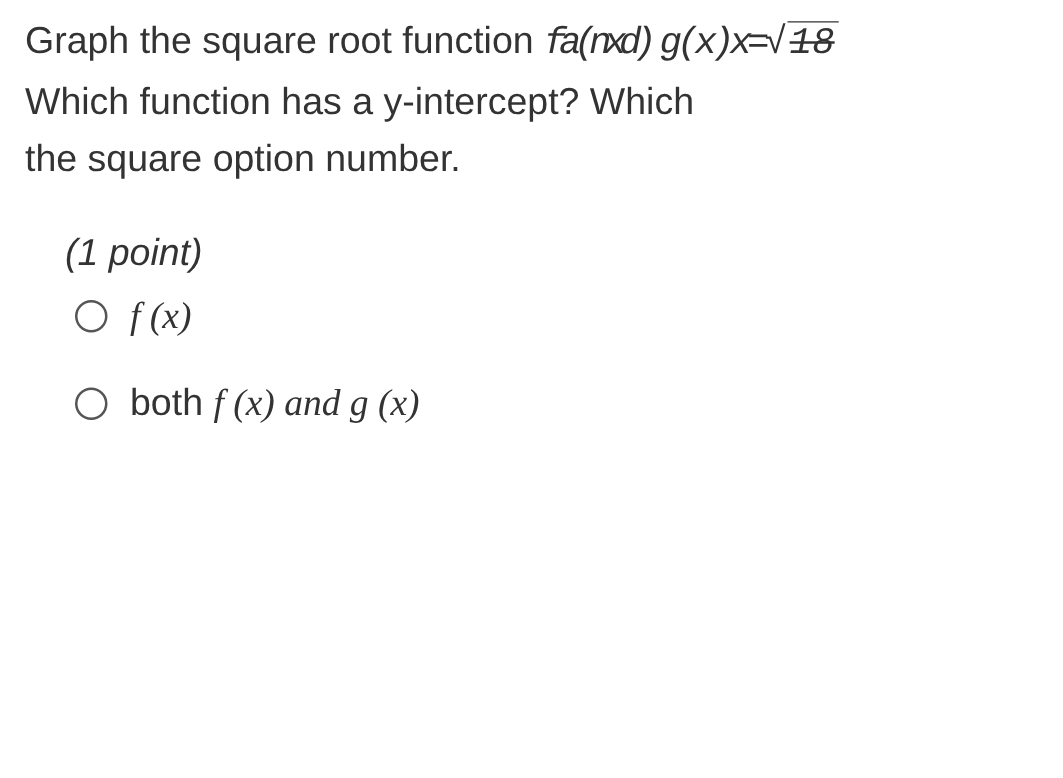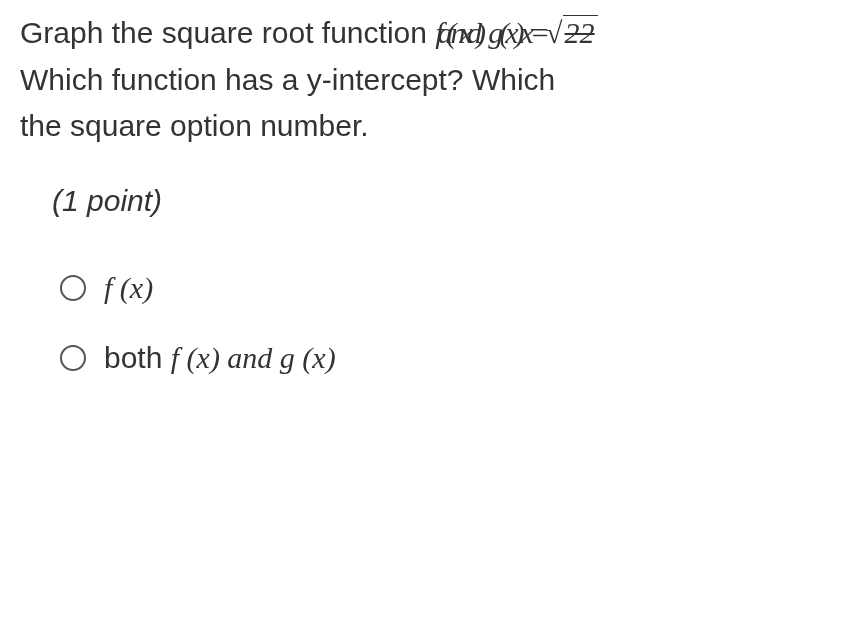--- a/index.html
+++ b/index.html
@@ -17,21 +17,21 @@
     box-sizing: border-box;
     width: 100%;
     height: 100%;
   }
   .question-text {
     font-size: 30px;
     line-height: 1.55;
     color: #333333;
   }
   .math-inline {
-    font-family: Liberation Serif, serif;
+    font-family: Liberation Mono, monospace;
     font-style: italic;
     white-space: nowrap;
   }
   .math-g1 {
     letter-spacing: -6px;
   }
   .math-g2 {
     letter-spacing: -4px;
   }
   .sqrt-wrap {
@@ -42,21 +42,21 @@
     border-top: 1.6px solid #333;
     padding: 0 3px 0 2px;
   }
   .points {
     font-size: 30px;
     font-style: italic;
     margin-top: 34px;
     margin-left: 32px;
   }
   .options {
-    margin-top: 53px;
+    margin-top: 16px;
     margin-left: 40px;
   }
   .option {
     display: flex;
     align-items: center;
     margin-bottom: 36px;
     font-size: 30px;
   }
   .radio {
     width: 26px;
@@ -80,21 +80,21 @@
   .strike {
     text-decoration: line-through;
     text-decoration-thickness: 1.5px;
   }
 </style>
 </head>
 <body>
 <div class="page">
 
   <div class="question-text">
-    <span>Graph the square root function </span><span class="math-inline math-g1">fa(nxd)</span><span> </span><span class="math-inline math-g2">g(x)x=</span><span class="math-inline sqrt-wrap"><span class="roman">√</span><span class="sqrt-body strike">22</span></span>
+    <span>Graph the square root function </span><span class="math-inline math-g1">fa(nxd)</span><span> </span><span class="math-inline math-g2">g(x)x=</span><span class="math-inline sqrt-wrap"><span class="roman">√</span><span class="sqrt-body strike">18</span></span>
     <br>
     <span>Which function has a y-intercept? Which</span>
     <br>
     <span>the square option number.</span>
   </div>
 
   <div class="points">(1 point)</div>
 
   <div class="options">
 

